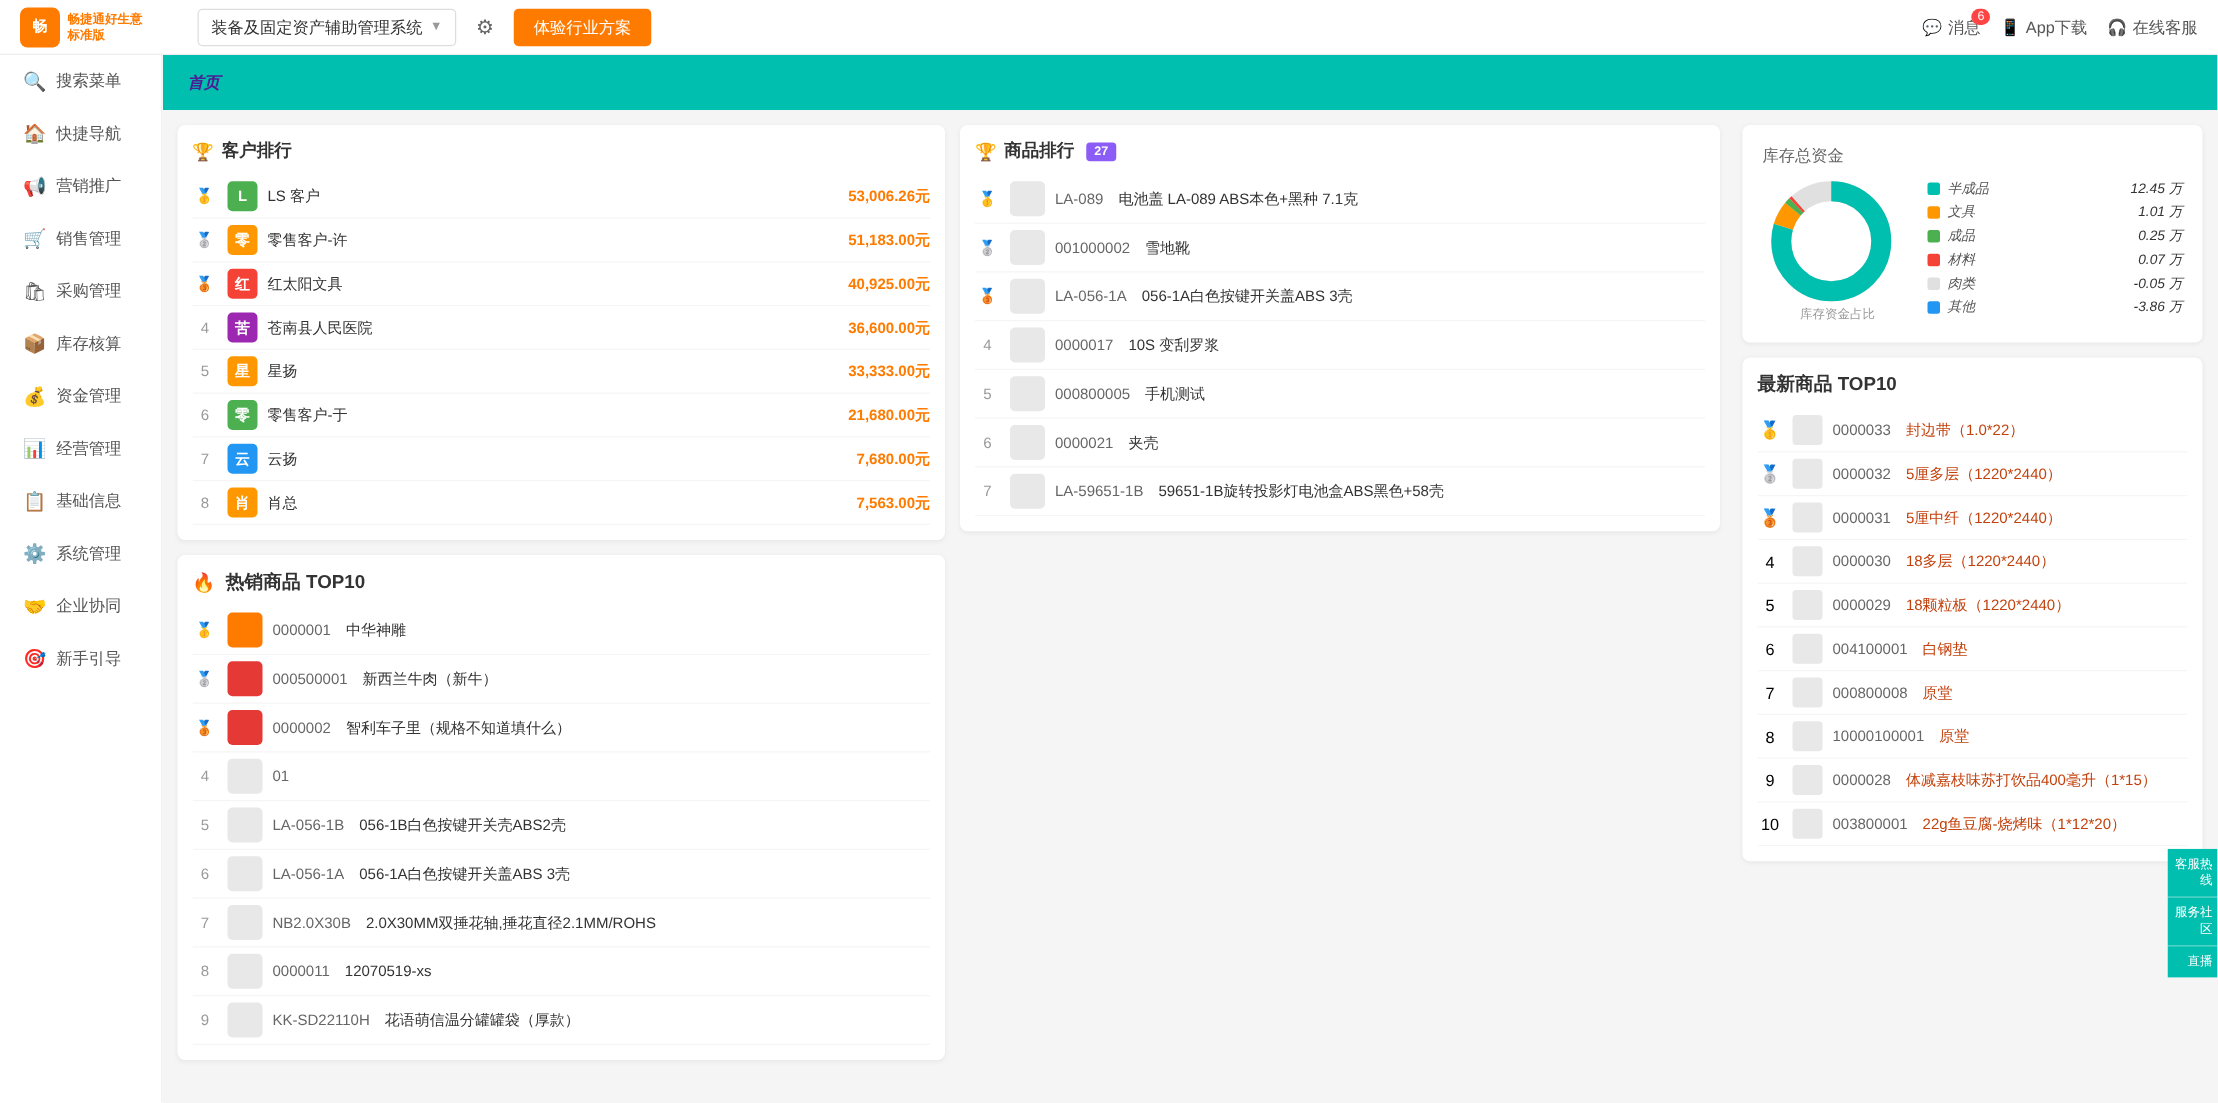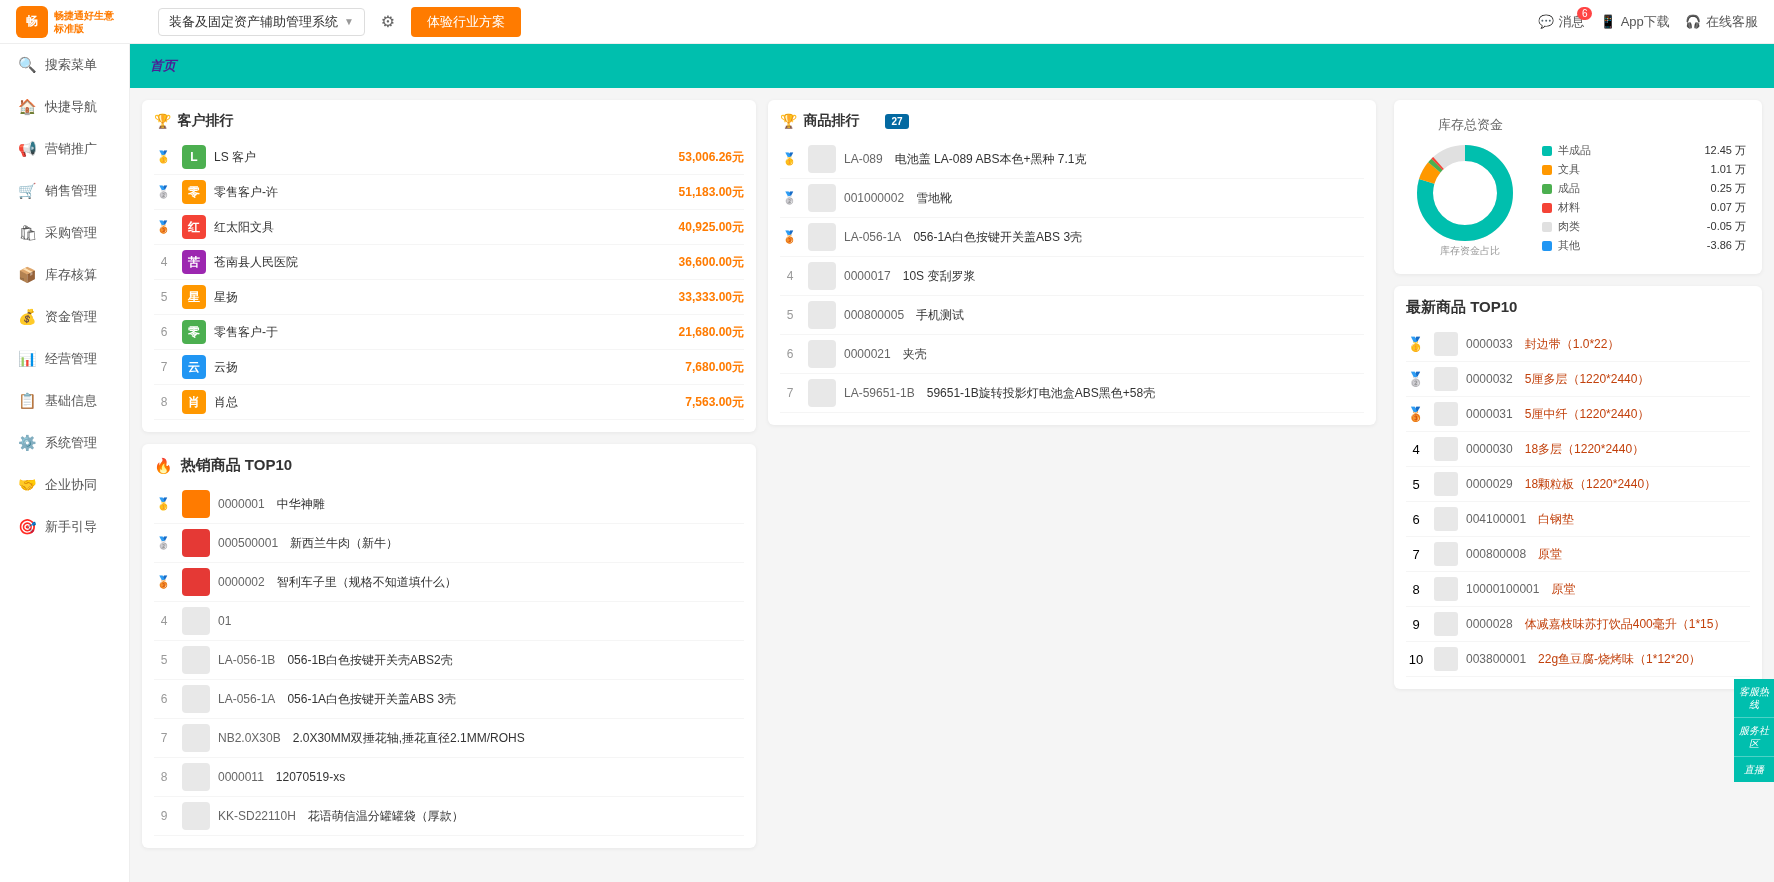--- a/index.html
+++ b/index.html
@@ -3,21 +3,21 @@
   <meta charset="utf-8">
   <style>
     * { margin: 0; padding: 0; box-sizing: border-box; }
     body { font-family: 'Microsoft YaHei', Arial, sans-serif; font-size: 13px; background: #f5f5f5; width: 1774px; min-height: 882px; overflow-x: hidden; }
 
     
     .topbar { height: 44px; background: #fff; border-bottom: 1px solid #eee; display: flex; align-items: center; padding: 0 16px; gap: 12px; position: fixed; top: 0; left: 0; right: 0; z-index: 100; }
     .topbar-logo { display: flex; align-items: center; gap: 6px; width: 130px; }
     .logo-icon { width: 32px; height: 32px; background: #ff7b00; border-radius: 6px; display: flex; align-items: center; justify-content: center; color: white; font-size: 12px; font-weight: bold; }
     .logo-text { font-size: 10px; color: #ff7b00; font-weight: bold; line-height: 1.3; }
-    .topbar-system { display: flex; align-items: center; gap: 8px; flex: 1; }
+    .topbar-system { display: flex; gap: 8px; flex: 1; }
     .system-name { font-size: 13px; color: #333; border: 1px solid #ddd; padding: 4px 10px; border-radius: 4px; display: flex; align-items: center; gap: 6px; }
     .chevron-down { color: #999; font-size: 10px; }
     .gear-btn { width: 30px; height: 30px; border: none; background: none; cursor: pointer; color: #666; font-size: 16px; }
     .trial-btn { background: #ff7b00; color: white; border: none; padding: 6px 16px; border-radius: 4px; cursor: pointer; font-size: 13px; }
     .topbar-right { display: flex; align-items: center; gap: 16px; margin-left: auto; }
     .topbar-action { display: flex; align-items: center; gap: 4px; color: #555; font-size: 13px; cursor: pointer; position: relative; }
     .badge { background: #ff4444; color: white; font-size: 10px; border-radius: 8px; padding: 1px 5px; position: absolute; top: -6px; right: -8px; }
     .online-service { display: flex; align-items: center; gap: 4px; color: #555; font-size: 13px; cursor: pointer; }
 
     
@@ -45,43 +45,43 @@
     
     .prod-item { display: flex; align-items: center; gap: 8px; padding: 5px 0; border-bottom: 1px solid #f5f5f5; }
     .prod-rank { width: 20px; text-align: center; color: #999; font-size: 12px; }
     .prod-img { width: 28px; height: 28px; background: #e8e8e8; border-radius: 4px; display: flex; align-items: center; justify-content: center; color: #aaa; font-size: 10px; flex-shrink: 0; overflow: hidden; }
     .prod-code { color: #666; font-size: 12px; margin-right: 4px; }
     .prod-name { color: #333; font-size: 12px; flex: 1; }
 
     
     .right-col { padding-left: 12px; }
     .inventory-card { background: #fff; border-radius: 6px; padding: 16px; margin-bottom: 12px; box-shadow: 0 1px 4px rgba(0,0,0,0.06); }
-    .inventory-title { font-size: 13px; color: #666; margin-bottom: 4px; display: flex; align-items: center; gap: 6px; margin-left: 28px; }
+    .inventory-title { font-size: 13px; color: #666; margin-bottom: 4px; display: flex; align-items: center; gap: 6px; }
     .inventory-total { font-size: 22px; font-weight: bold; color: #333; margin-bottom: 12px; }
     .inventory-total span { font-size: 14px; color: #666; font-weight: normal; }
     .chart-container { display: flex; gap: 12px; align-items: center; }
     .donut-chart { position: relative; width: 120px; height: 120px; flex-shrink: 0; }
     .donut-label { position: absolute; bottom: 0; left: 0; right: 0; text-align: center; font-size: 10px; color: #999; }
-    .legend { display: flex; flex-direction: column; gap: 4px; flex: 1; }
+    .legend { display: flex; flex-direction: column; gap: 4px; flex: 1; font-style: italic; }
     .legend-item { display: flex; align-items: center; gap: 6px; font-size: 11px; color: #555; }
     .legend-dot { width: 10px; height: 10px; border-radius: 2px; flex-shrink: 0; }
     .legend-name { flex: 1; }
     .legend-val { color: #333; font-weight: 500; }
 
     
     .new-prod-item { display: flex; align-items: center; gap: 8px; padding: 5px 0; border-bottom: 1px solid #f5f5f5; }
     .new-prod-rank { width: 20px; text-align: center; }
     .rank-medal { font-size: 14px; }
     .new-prod-img { width: 24px; height: 24px; background: #e8e8e8; border-radius: 3px; display: flex; align-items: center; justify-content: center; color: #aaa; font-size: 9px; flex-shrink: 0; }
     .new-prod-code { color: #666; font-size: 12px; margin-right: 4px; }
     .new-prod-name { color: #c2410c; font-size: 12px; }
 
     
     .float-btns { position: fixed; right: 0; bottom: 100px; display: flex; flex-direction: column; z-index: 200; }
-    .float-btn { background: #00bfae; color: white; width: 40px; padding: 6px 4px; text-align: center; font-size: 10px; cursor: pointer; line-height: 1.3; border-bottom: 1px solid rgba(255,255,255,0.3); font-style: italic; }
+    .float-btn { background: #00bfae; color: white; width: 40px; padding: 6px 4px; text-align: right; font-size: 10px; cursor: pointer; line-height: 1.3; border-bottom: 1px solid rgba(255,255,255,0.3); }
     .float-btn:last-child { border-bottom: none; }
 
     
     .scroll-area { max-height: 320px; overflow-y: auto; }
     .hot-scroll { max-height: 400px; overflow-y: auto; }
     .new-scroll { max-height: 500px; overflow-y: auto; }
 
     
     .medal-1 { color: #ff7b00; }
     .medal-2 { color: #aaa; }
@@ -307,21 +307,21 @@
           </div>
         </div>
       </div>
     </div>
 
     <div class="mid-col">
       <div class="card">
         <div class="card-title">
           <span>🏆</span>
           <span>商品排行</span>
-          <span style="background:#0369a1;color:white;font-size:10px;padding:2px 6px;border-radius:3px;margin-left:20px">27</span>
+          <span style="background:#8b5cf6;color:white;font-size:10px;padding:2px 6px;border-radius:3px;margin-left:4px">27</span>
         </div>
         <div class="scroll-area">
           <div class="prod-item">
             <span class="prod-rank">🥇</span>
             <div class="prod-img"></div>
             <span class="prod-code">LA-089</span>
             <span class="prod-name">电池盖 LA-089 ABS本色+黑种 7.1克</span>
           </div>
           <div class="prod-item">
             <span class="prod-rank">🥈</span>

